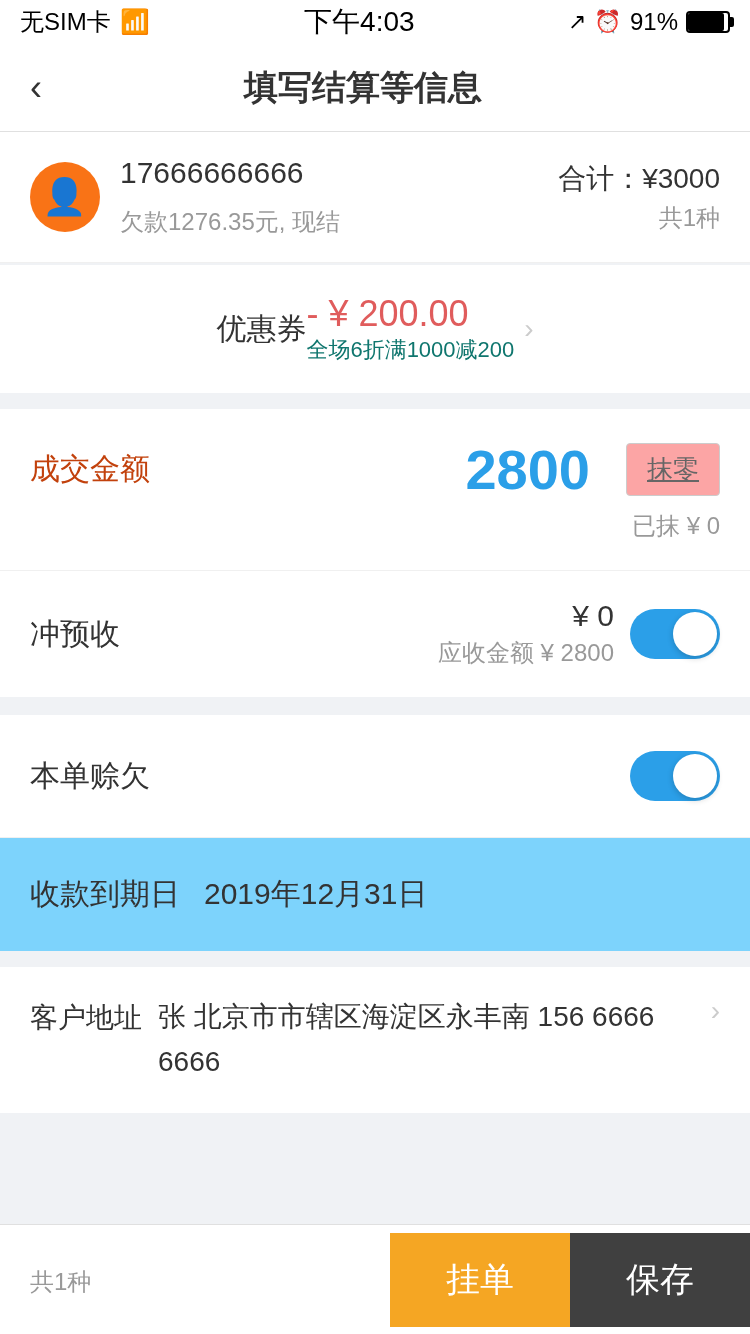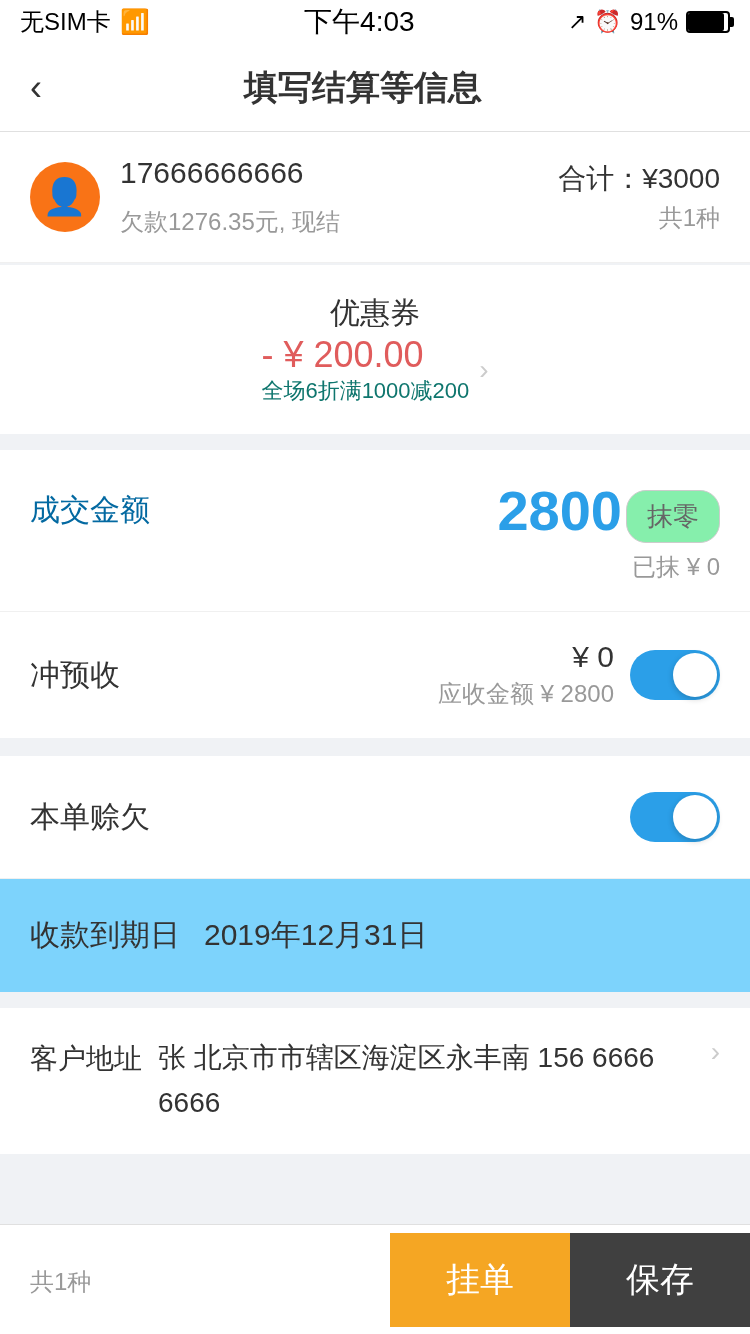--- a/index.html
+++ b/index.html
@@ -93,51 +93,51 @@
     .card-right .count { font-size: 24px; color: #999; margin-top: 4px; }
 
     
     .coupon-row {
       background: #fff;
       padding: 28px 30px;
       display: flex;
       align-items: center;
       justify-content: center;
       margin-top: 2px;
-      flex-direction: column;
     }
     .coupon-label { font-size: 30px; color: #333; }
     .coupon-right { display: flex; align-items: center; gap: 10px; }
     .coupon-amount { font-size: 36px; color: #e05c5c; font-weight: 500; }
     .coupon-desc { font-size: 22px; color: #0f766e; text-align: right; }
     .chevron-right { color: #ccc; font-size: 28px; }
 
     
     .divider { height: 16px; background: #f0f2f5; }
 
     
     .deal-section {
       background: #fff;
       padding: 28px 30px;
     }
     .deal-row {
       display: flex;
       align-items: center;
       justify-content: space-between;
     }
-    .deal-label { font-size: 30px; color: #0369a1; }
-    .deal-amount-wrap { display: flex; align-items: flex-end; gap: 4px; }
+    .deal-label { font-size: 30px; color: #c2410c; }
+    .deal-amount-wrap { display: flex; align-items: center; gap: 36px; }
     .deal-amount { font-size: 56px; font-weight: 600; color: #2b9fe8; }
     .round-btn {
       border: 1px solid #ccc;
-      border-radius: 20px;
+      border-radius: 4px;
       padding: 8px 20px;
       font-size: 26px;
       color: #666;
-      background: #86efac;
+      background: #fca5a5;
+      text-decoration: underline;
     }
     .deal-sub { font-size: 24px; color: #999; margin-top: 8px; text-align: right; }
 
     
     .prepay-section {
       background: #fff;
       padding: 28px 30px;
       border-top: 1px solid #f0f0f0;
     }
     .prepay-row {

